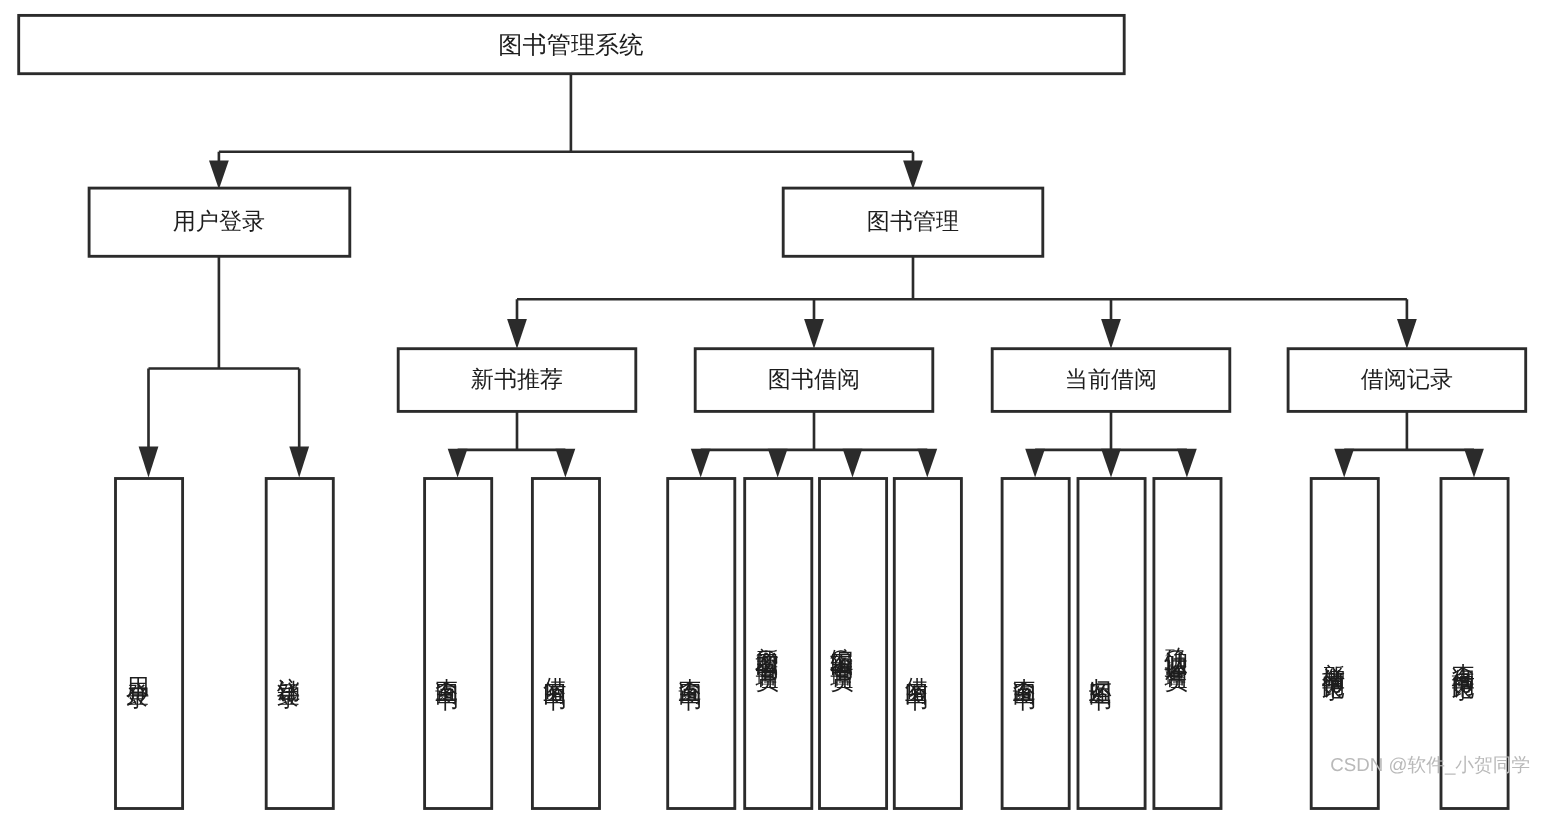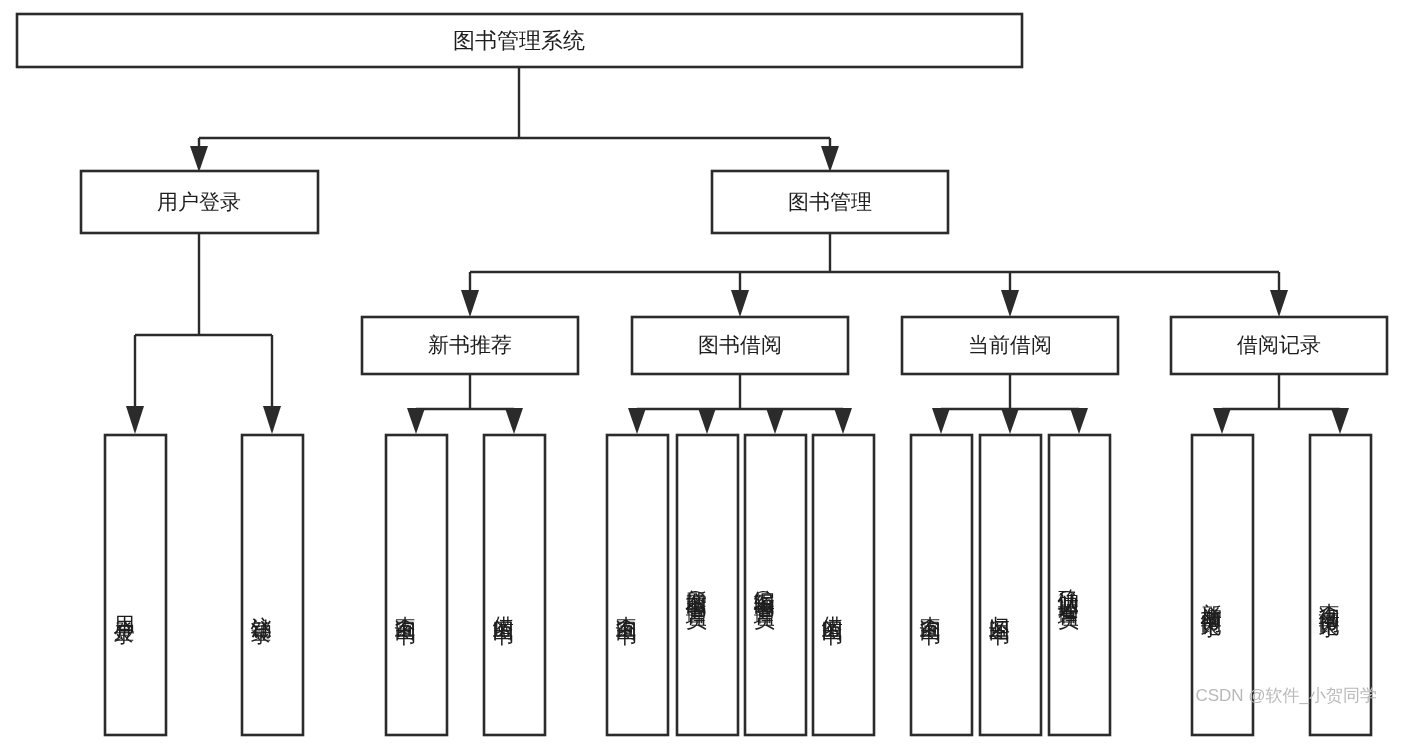--- a/index.html
+++ b/index.html
@@ -59,21 +59,21 @@
     font-size: 21px;
     line-height: 1.06;
     color: #1d1d1d;
     letter-spacing: 3px;
     white-space: nowrap;
     text-align: center;
     pointer-events: none;
   }
   .watermark {
     position: absolute;
-    right: 28px;
+    right: 14px;
     bottom: 6px;
     font-family: "Liberation Sans", "DejaVu Sans", sans-serif;
     font-size: 17px;
     color: #b9b9b9;
     white-space: nowrap;
     pointer-events: none;
   }
 </style>
 </head>
 <body>

